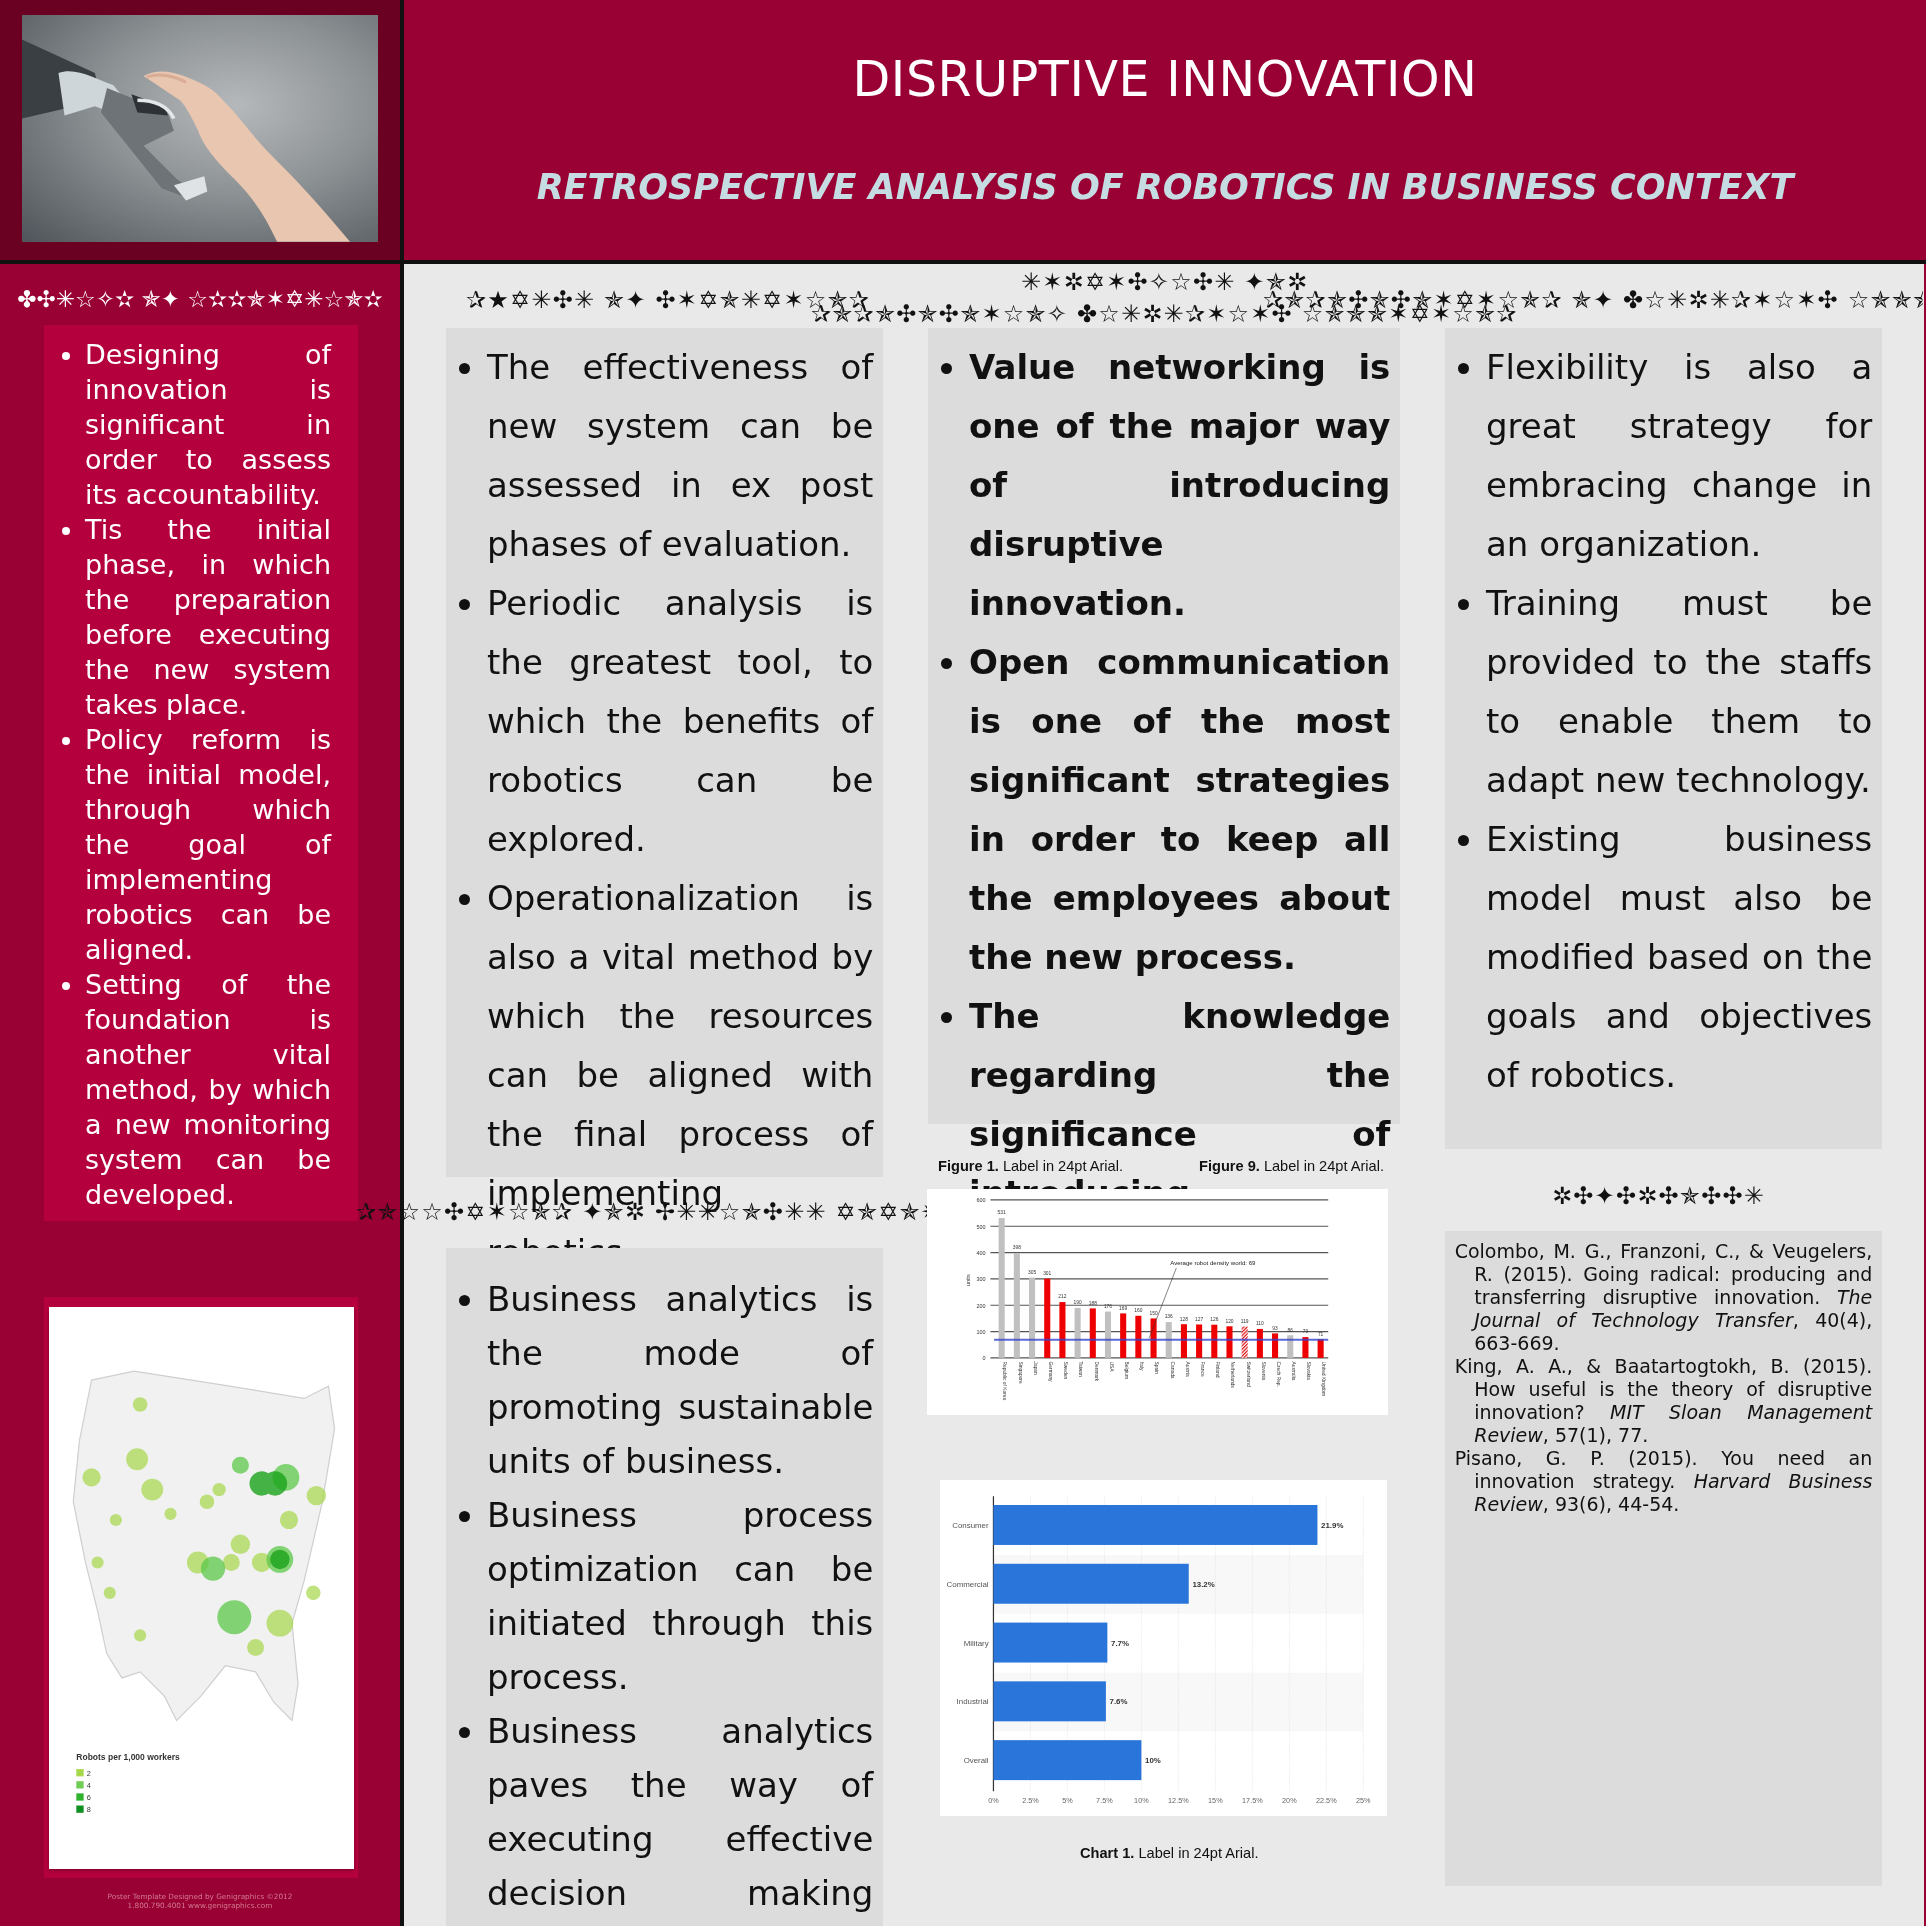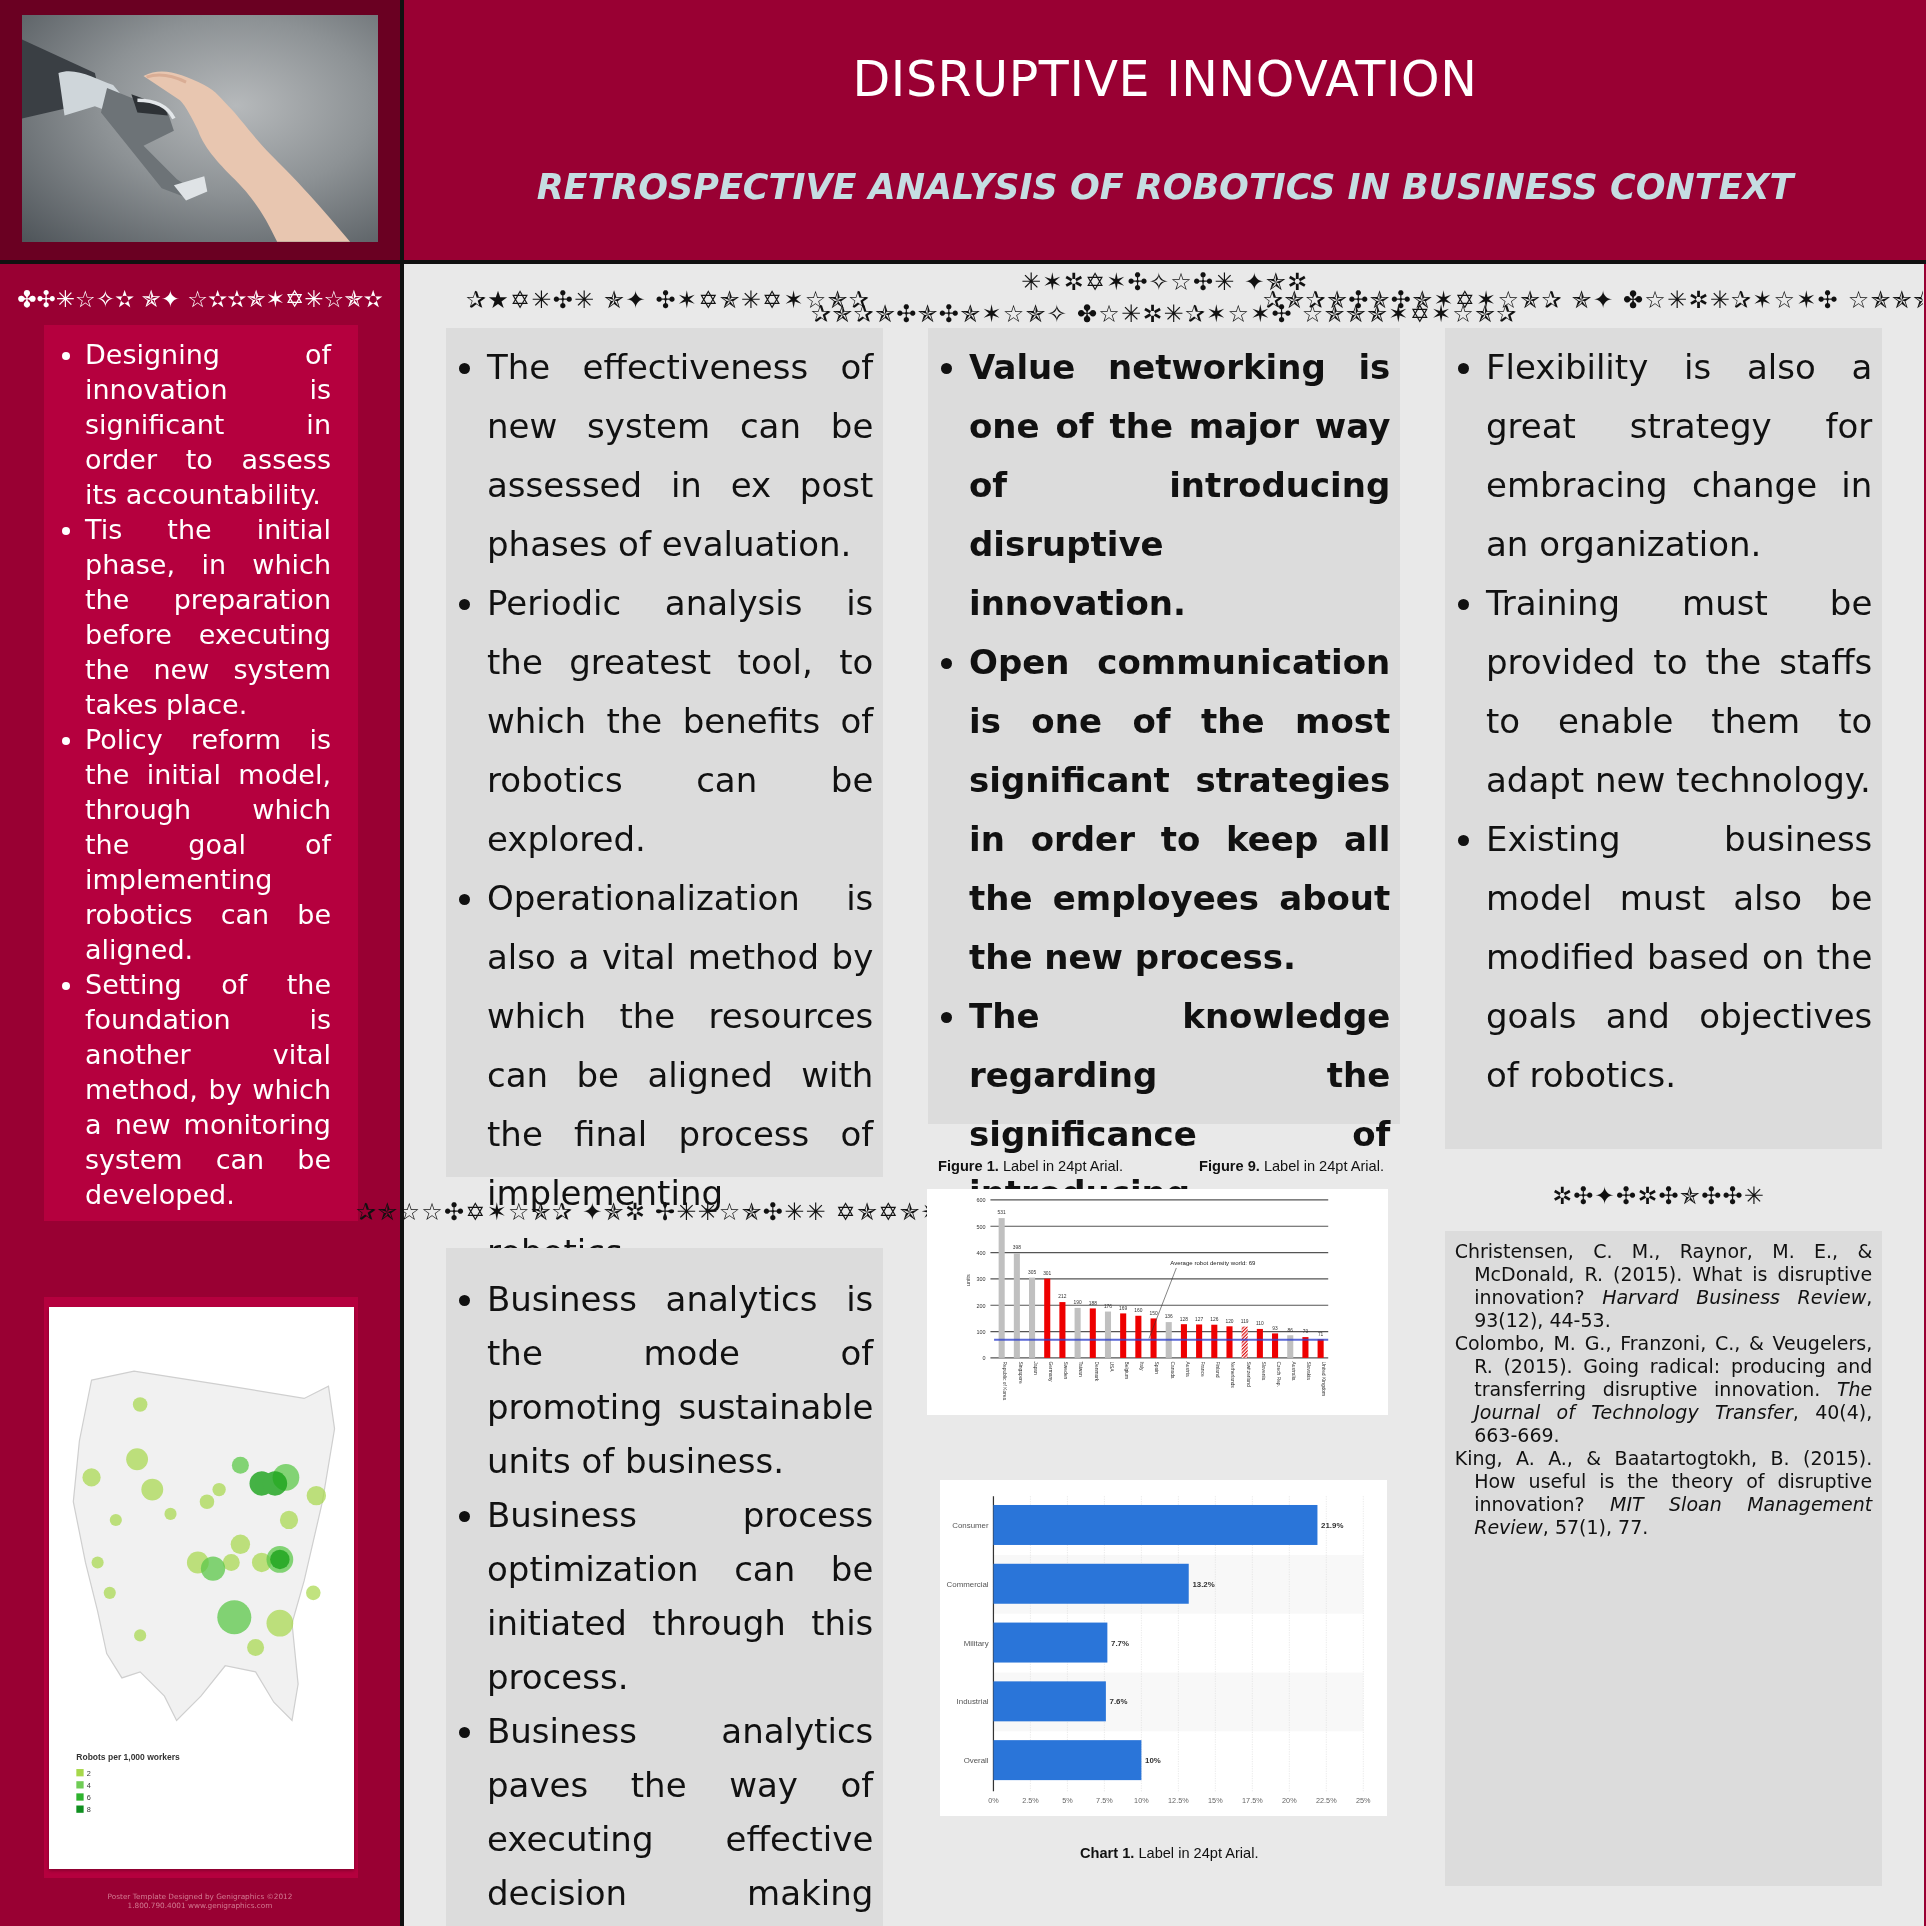--- a/index.html
+++ b/index.html
@@ -308,19 +308,19 @@
       <text x="80" y="368.83199999999994" font-size="13" text-anchor="end" fill="#555">Industrial</text>
       <text x="279.13599999999997" y="368.83199999999994" font-size="13" font-weight="bold" fill="#333">7.6%</text>
       <rect x="88" y="427.71999999999997" width="243.60000000000002" height="65.824" fill="#2a75d9"></rect>
       <text x="80" y="465.63199999999995" font-size="13" text-anchor="end" fill="#555">Overall</text>
       <text x="337.6" y="465.63199999999995" font-size="13" font-weight="bold" fill="#333">10%</text>
     </svg>
 </div>
 
 <div class="abs box" id="refs">
   <div id="refs-inner">
-      <p class="ref">Christensen, C. M., Raynor, M. E., &amp; McDonald, R. (2015). What is disruptive innovation? <i>Harvard Business Review</i>, 93(12), 44-53.</p>
       <p class="ref">Colombo, M. G., Franzoni, C., &amp; Veugelers, R. (2015). Going radical: producing and transferring disruptive innovation. <i>The Journal of Technology Transfer</i>, 40(4), 663-669.</p>
       <p class="ref">King, A. A., &amp; Baatartogtokh, B. (2015). How useful is the theory of disruptive innovation? <i>MIT Sloan Management Review</i>, 57(1), 77.</p>
+      <p class="ref">Pisano, G. P. (2015). You need an innovation strategy. <i>Harvard Business Review</i>, 93(6), 44-54.</p>
     </div>
 </div>
 <div class="abs" id="right-border"></div>
 
 
 </body></html>

